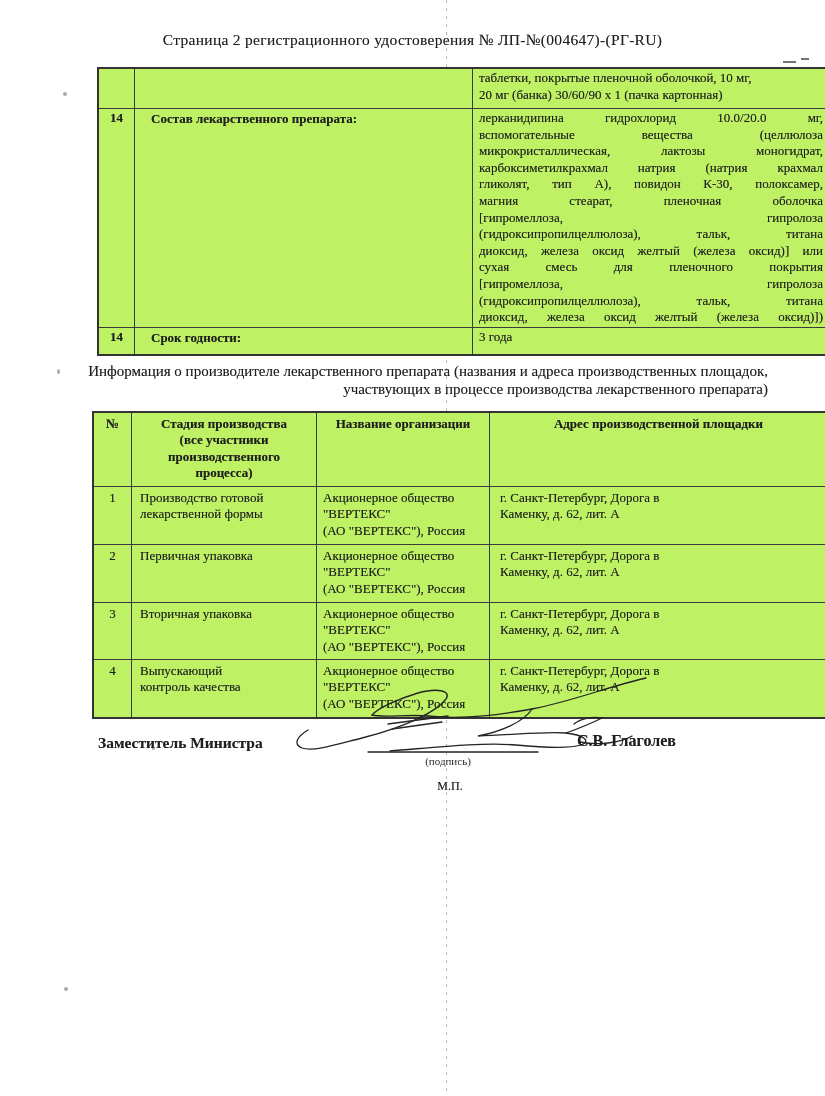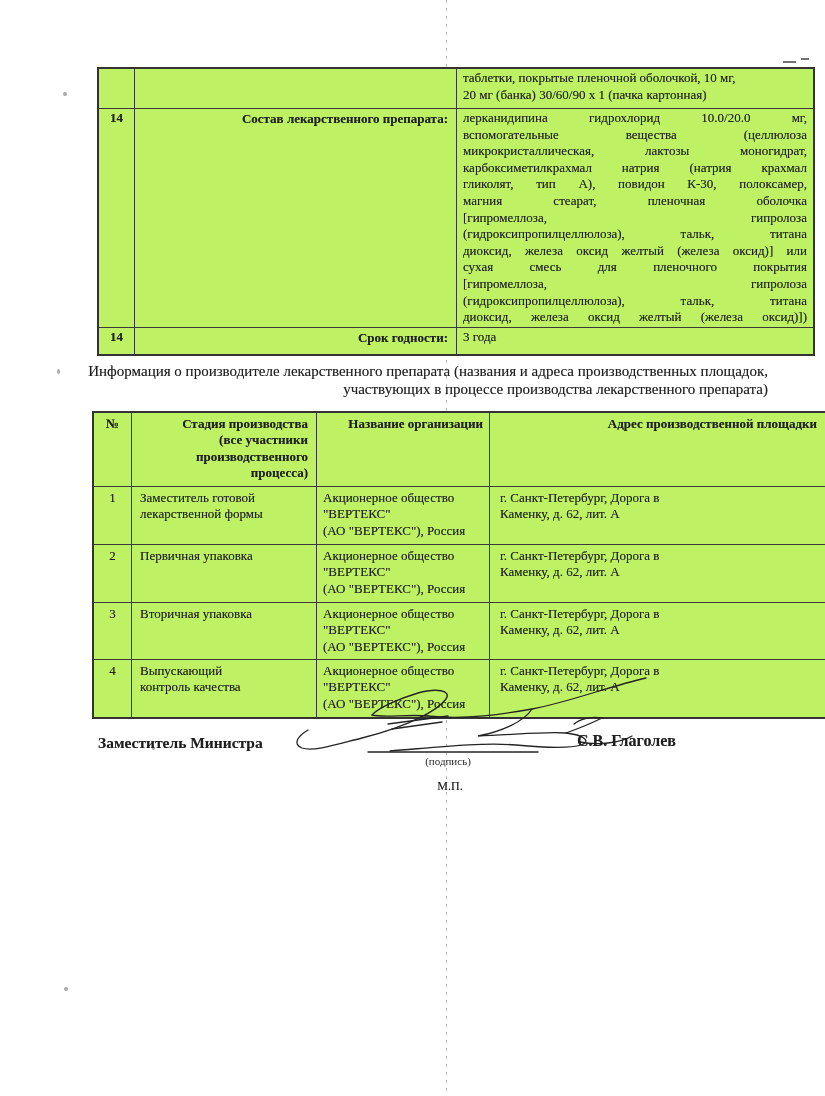--- a/index.html
+++ b/index.html
@@ -25,33 +25,33 @@
   }
 
   table{border-collapse:collapse;table-layout:fixed;position:absolute;background:#bef264;}
   td,th{
     border:1.5px solid #3a3a3a;vertical-align:top;
     font-size:13px;line-height:16.6px;padding:1px 6px;
     overflow:hidden;
   }
   .t1{left:97px;top:67px;width:680px;border:2px solid #333;}
   .t1 .c-num{width:31px;text-align:center;font-weight:bold;padding:1px 2px;}
-  .t1 .c-label{width:305px;font-weight:bold;padding:2px 8px;text-align:right;}
+  .t1 .c-label{width:305px;font-weight:bold;padding:2px 16px;}
   .t1 .c-value{width:344px;}
   .pre{white-space:pre-line;}
   .jlines{white-space:pre-line;text-align:justify;text-align-last:justify;}
   .center{text-align:left;}
 
   .info-para{
     position:absolute;left:62px;top:363px;width:706px;
     text-align:right;font-size:15px;line-height:17.5px;white-space:pre-line;
   }
 
   .t2{left:92px;top:411px;width:678px;border:2px solid #333;}
-  .t2 th{font-weight:bold;text-align:right;padding:3px 6px;line-height:16.4px;}
+  .t2 th{font-weight:bold;text-align:center;padding:3px 6px;line-height:16.4px;}
   .t2 .c-num{width:33px;text-align:center;padding:3px 2px;}
   .t2 .c-stage{width:168px;padding:3px 8px;}
   .t2 .c-org{width:160px;padding:3px 6px;}
   .t2 .c-addr{width:317px;padding:3px 10px;}
   .t2 td{line-height:16.3px;}
   .t2 th.c-num{text-align:center;}
 
   .sig-role{position:absolute;left:98px;top:734px;font-size:15.5px;font-weight:bold;}
   .sig-name{position:absolute;left:577px;top:732px;font-size:16px;font-weight:bold;}
   .sig-caption{position:absolute;left:396px;top:755px;width:104px;text-align:center;font-size:11px;color:#2a2a2a;}
@@ -62,20 +62,21 @@
   .speck{position:absolute;background:rgba(40,40,40,.4);border-radius:50%;}
   .dash-artifact{position:absolute;background:rgba(40,40,40,.65);}
 </style>
 </head>
 <body>
 
 <div class="page">
 
   <div class="fold-line"></div>
 
+  <div class="title scan-ink">Страница 2 регистрационного удостоверения № ЛП-№(004647)-(РГ-RU)</div>
 
   <table class="t1">
     <tbody>
         <tr>
       <td class="c-num" style="height:37px"></td>
       <td class="c-label"></td>
       <td class="c-value pre scan-ink">таблетки, покрытые пленочной оболочкой, 10 мг,
 20 мг (банка) 30/60/90 х 1 (пачка картонная)</td>
     </tr>
     <tr>
@@ -112,21 +113,21 @@
       <th class="c-num scan-ink" style="height:67px">№</th>
       <th class="c-stage pre scan-ink">Стадия производства
 (все участники
 производственного
 процесса)</th>
       <th class="c-org scan-ink">Название организации</th>
       <th class="c-addr scan-ink">Адрес производственной площадки</th>
     </tr>
     <tr>
       <td class="c-num scan-ink" style="height:51px">1</td>
-      <td class="c-stage pre scan-ink">Заместитель готовой
+      <td class="c-stage pre scan-ink">Производство готовой
 лекарственной формы</td>
       <td class="c-org pre scan-ink">Акционерное общество
 "ВЕРТЕКС"
 (АО "ВЕРТЕКС"), Россия</td>
       <td class="c-addr pre scan-ink">г. Санкт-Петербург, Дорога в
 Каменку, д. 62, лит. А</td>
     </tr>
     <tr>
       <td class="c-num scan-ink" style="height:51px">2</td>
       <td class="c-stage pre scan-ink">Первичная упаковка</td>

